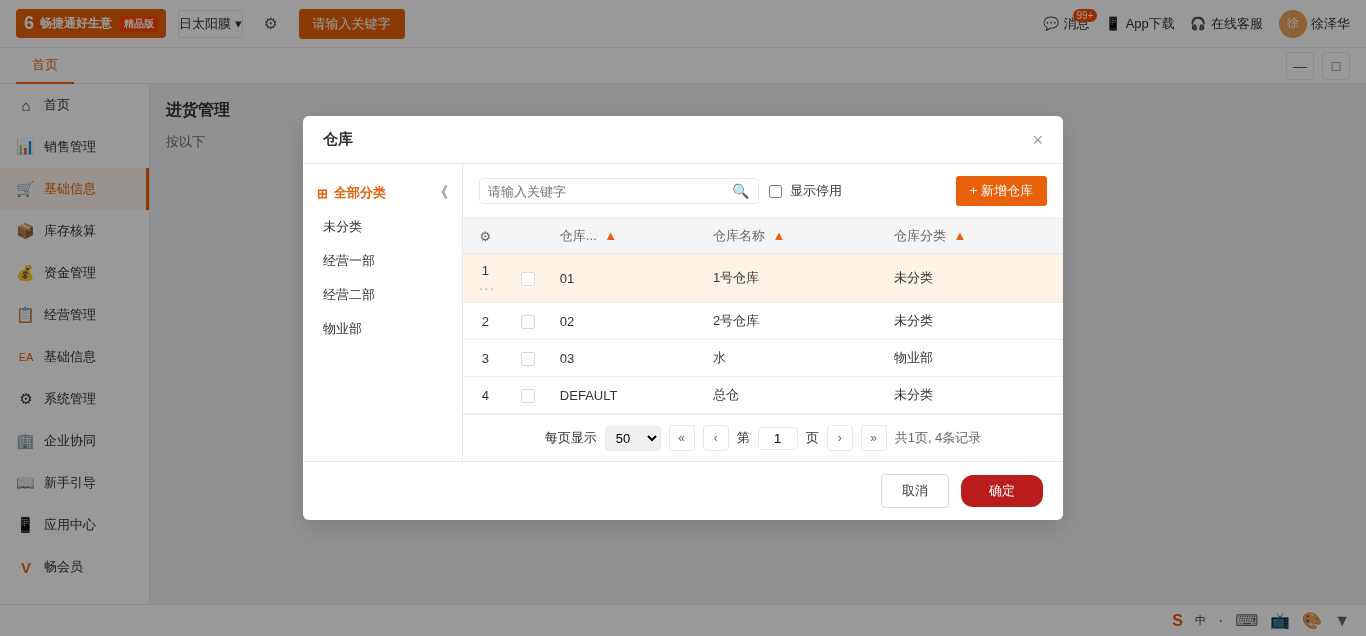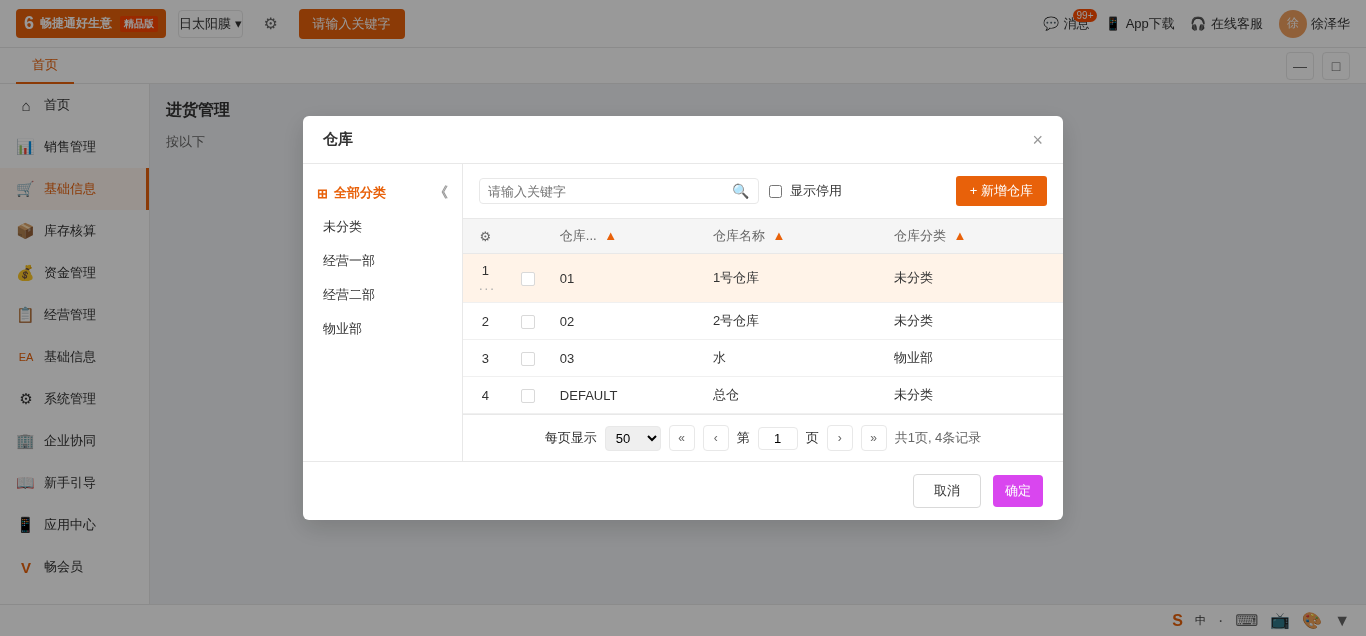--- a/index.html
+++ b/index.html
@@ -428,24 +428,24 @@
     .btn-cancel {
       padding: 7px 20px;
       border: 1px solid #d9d9d9;
       border-radius: 4px;
       background: #fff;
       cursor: pointer;
       font-size: 13px;
       color: #333;
     }
     .btn-confirm {
-      padding: 7px 12px;
+      padding: 7px 28px;
       border: none;
-      border-radius: 4px;
-      background: #d946ef;
+      border-radius: 12px;
+      background: #b91c1c;
       color: #fff;
       cursor: pointer;
       font-size: 13px;
     }
 
     
     .bottom-bar {
       height: 32px;
       background: #fff;
       border-top: 1px solid #e8e8e8;

